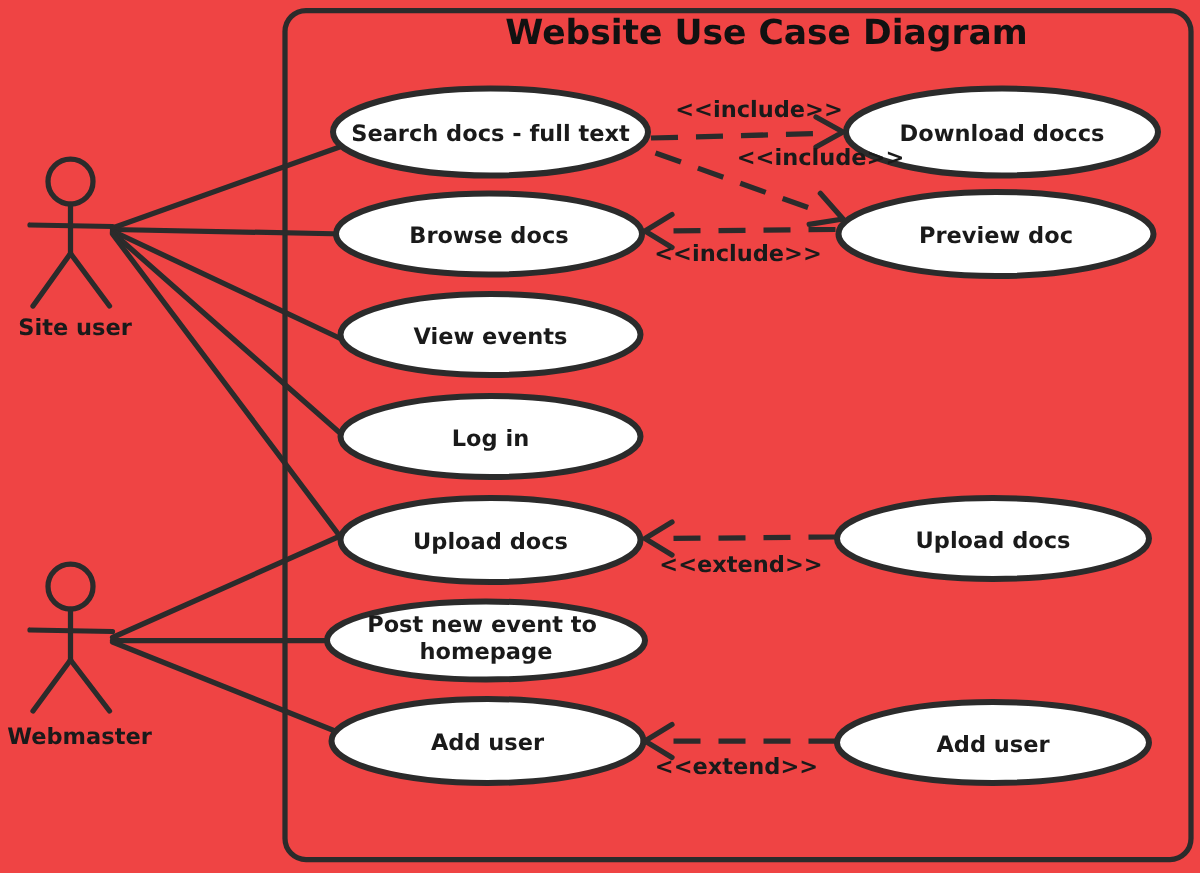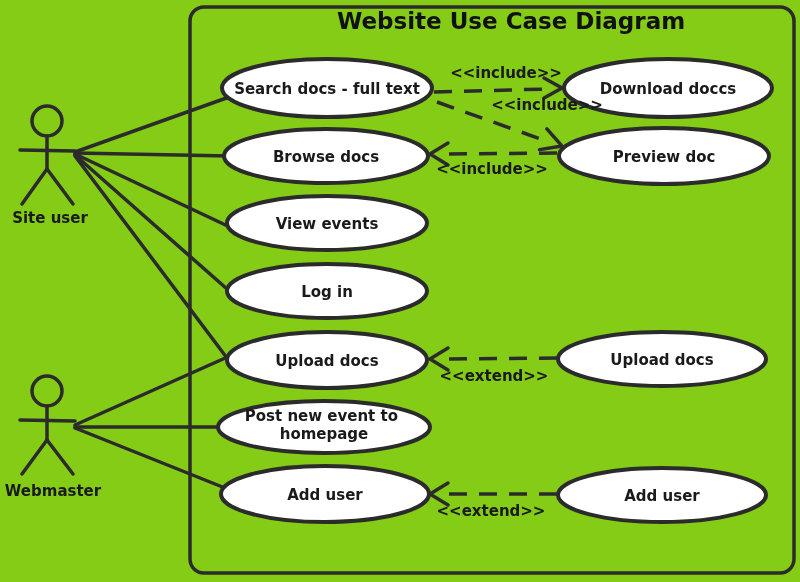--- a/index.html
+++ b/index.html
@@ -1,16 +1,16 @@
 <!DOCTYPE html>
 <html><head>
 <meta charset="utf-8">
 <style>
   html,body{margin:0;padding:0;background:#ffffff;}
-  .page{width:800px;height:582px;position:relative;background:#84cc16;overflow:hidden;}
+  .page{width:800px;height:582px;position:relative;background:#ef4444;overflow:hidden;}
   svg{display:block;}
   .ln{stroke:#2b2b2b;stroke-width:3.5;fill:none;stroke-linecap:round;}
   .frame{stroke:#2b2b2b;stroke-width:3.5;fill:none;}
   .uc{fill:#ffffff;stroke:#2b2b2b;stroke-width:4;}
   .dashed{stroke:#2b2b2b;stroke-width:3.5;fill:none;stroke-dasharray:18 12;stroke-linecap:butt;}
   .head{stroke:#2b2b2b;stroke-width:3.5;fill:none;stroke-linecap:round;stroke-linejoin:miter;}
   .lbl{font-family:"DejaVu Sans","Liberation Sans",sans-serif;font-weight:bold;font-size:15px;fill:#1a1a1a;text-anchor:middle;}
   .stereo{font-family:"DejaVu Sans","Liberation Sans",sans-serif;font-weight:bold;font-size:15px;fill:#1a1a1a;text-anchor:middle;}
   .ttl{font-family:"DejaVu Sans","Liberation Sans",sans-serif;font-weight:bold;font-size:23px;fill:#111111;text-anchor:middle;}
   .actor-lbl{font-family:"DejaVu Sans","Liberation Sans",sans-serif;font-weight:bold;font-size:15px;fill:#1a1a1a;text-anchor:middle;}

